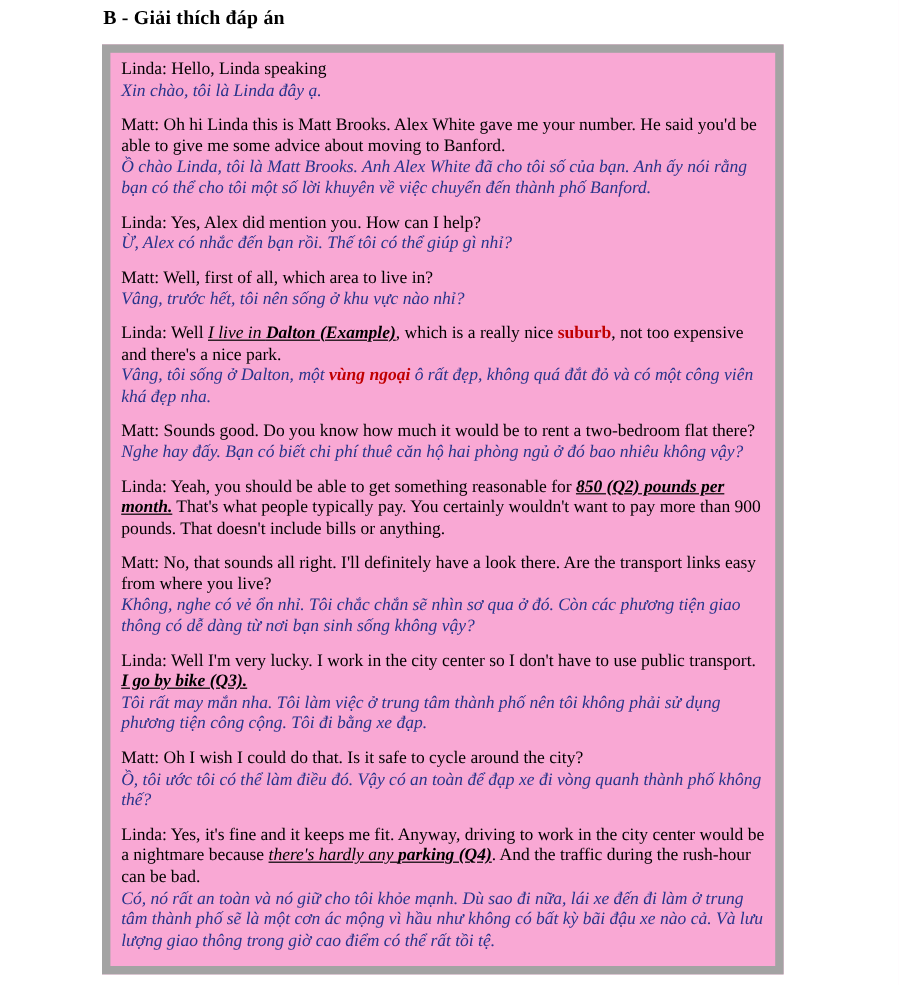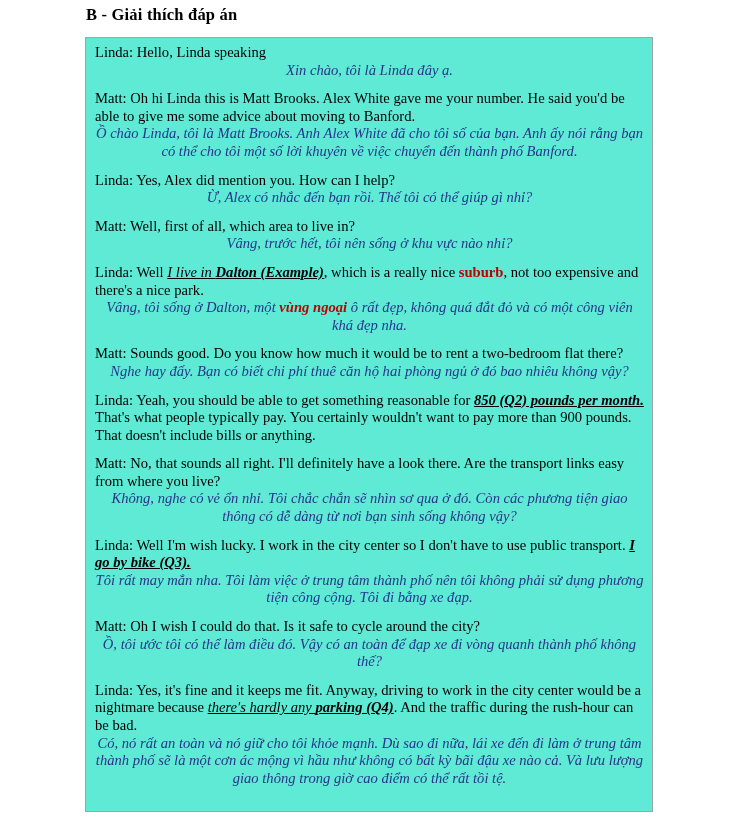--- a/index.html
+++ b/index.html
@@ -32,22 +32,22 @@
     white-space: nowrap;
   }
 
   .transcript-box {
     position: absolute;
     left: 85px;
     top: 37px;
     width: 568px;
     height: 775px;
     box-sizing: border-box;
-    border: 1px solid #a3a3a3;
-    background: #5eead4;
+    border: 7px solid #a3a3a3;
+    background: #f9a8d4;
     padding: 6px 8px 4px 9px;
     overflow: hidden;
   }
 
   .turn {
     margin: 0 0 11px 0;
   }
   .turn:last-child { margin-bottom: 0; }
 
   .line-en {
@@ -56,21 +56,21 @@
     color: #000000;
     text-align: left;
     margin: 0;
   }
 
   .line-vi {
     font-size: 14.6px;
     line-height: 17.6px;
     color: #27348B;
     font-style: italic;
-    text-align: center;
+    text-align: left;
     margin: 0;
   }
 
   
   .ans {
     font-style: italic;
     text-decoration: underline;
   }
   .ans-strong {
     font-style: italic;
@@ -122,21 +122,21 @@
         <p class="line-vi"><span>Nghe hay đấy. Bạn có biết chi phí thuê căn hộ hai phòng ngủ ở đó bao nhiêu không vậy?</span></p>
       </div>
       <div class="turn">
         <p class="line-en"><span>Linda: Yeah, you should be able to get something reasonable for </span><span class="ans-strong">850 (Q2) pounds per month.</span><span> That's what people typically pay. You certainly wouldn't want to pay more than 900 pounds. That doesn't include bills or anything.</span></p>
       </div>
       <div class="turn">
         <p class="line-en"><span>Matt: No, that sounds all right. I'll definitely have a look there. Are the transport links easy from where you live?</span></p>
         <p class="line-vi"><span>Không, nghe có vẻ ổn nhỉ. Tôi chắc chắn sẽ nhìn sơ qua ở đó. Còn các phương tiện giao thông có dễ dàng từ nơi bạn sinh sống không vậy?</span></p>
       </div>
       <div class="turn">
-        <p class="line-en"><span>Linda:  Well I'm wish lucky. I work in the city center so I don't have to use public transport. </span><span class="ans-strong">I go by bike (Q3).</span></p>
+        <p class="line-en"><span>Linda:  Well I'm very lucky. I work in the city center so I don't have to use public transport. </span><span class="ans-strong">I go by bike (Q3).</span></p>
         <p class="line-vi"><span>Tôi rất may mắn nha. Tôi làm việc ở trung tâm thành phố nên tôi không phải sử dụng phương tiện công cộng. Tôi đi bằng xe đạp.</span></p>
       </div>
       <div class="turn">
         <p class="line-en"><span>Matt: Oh I wish I could do that. Is it safe to cycle around the city?</span></p>
         <p class="line-vi"><span>Ồ, tôi ước tôi có thể làm điều đó. Vậy có an toàn để đạp xe đi vòng quanh thành phố không thế?</span></p>
       </div>
       <div class="turn">
         <p class="line-en"><span>Linda:  Yes, it's fine and it keeps me fit. Anyway, driving to work in the city center would be a nightmare because </span><span class="ans">there's hardly any </span><span class="ans-strong">parking (Q4)</span><span>. And the traffic during the rush-hour can be bad.</span></p>
         <p class="line-vi"><span>Có, nó rất an toàn và nó giữ cho tôi khỏe mạnh. Dù sao đi nữa, lái xe đến đi làm ở trung tâm thành phố sẽ là một cơn ác mộng vì hầu như không có bất kỳ bãi đậu xe nào cả. Và lưu lượng giao thông trong giờ cao điểm có thể rất tồi tệ.</span></p>
       </div>

